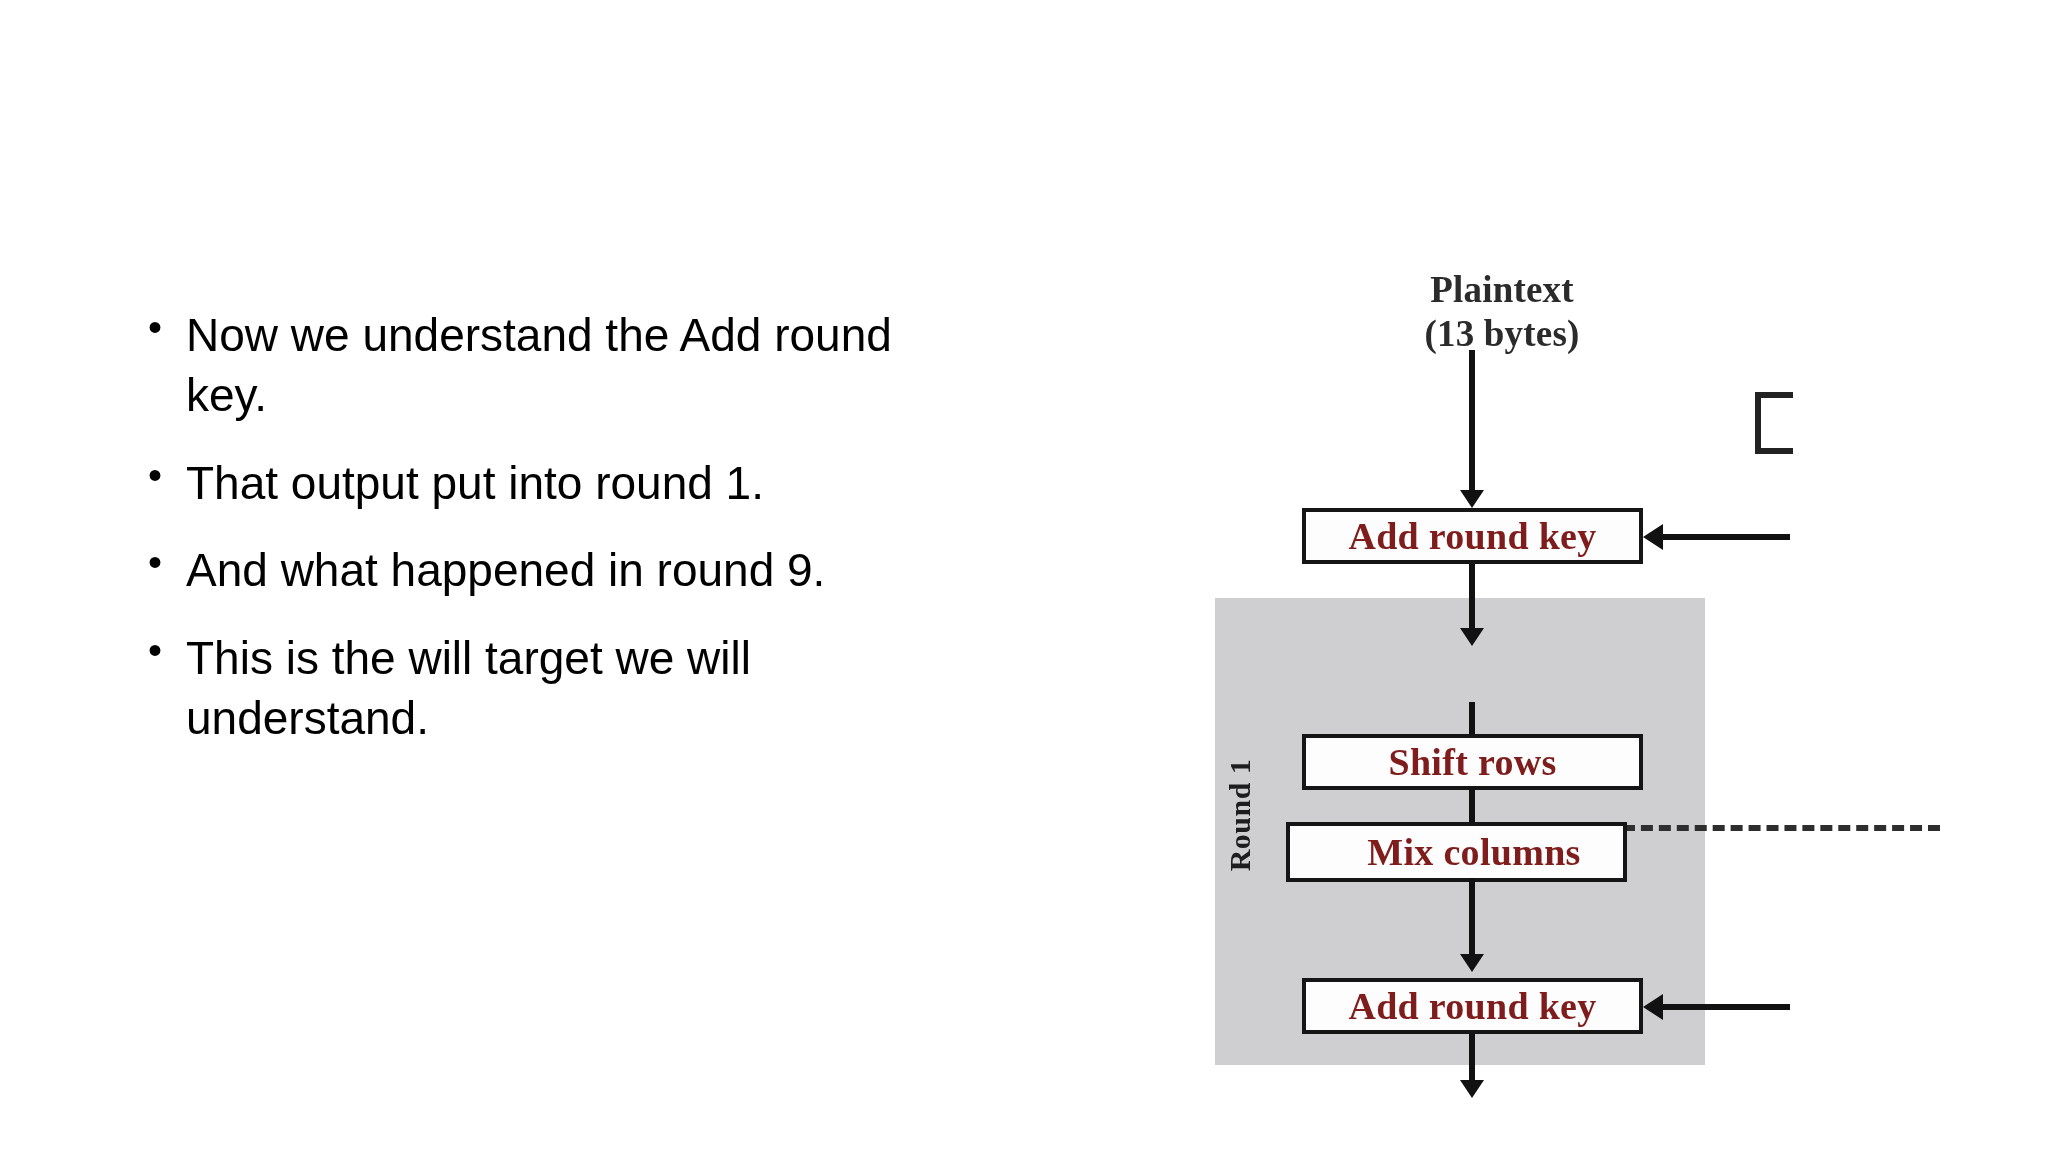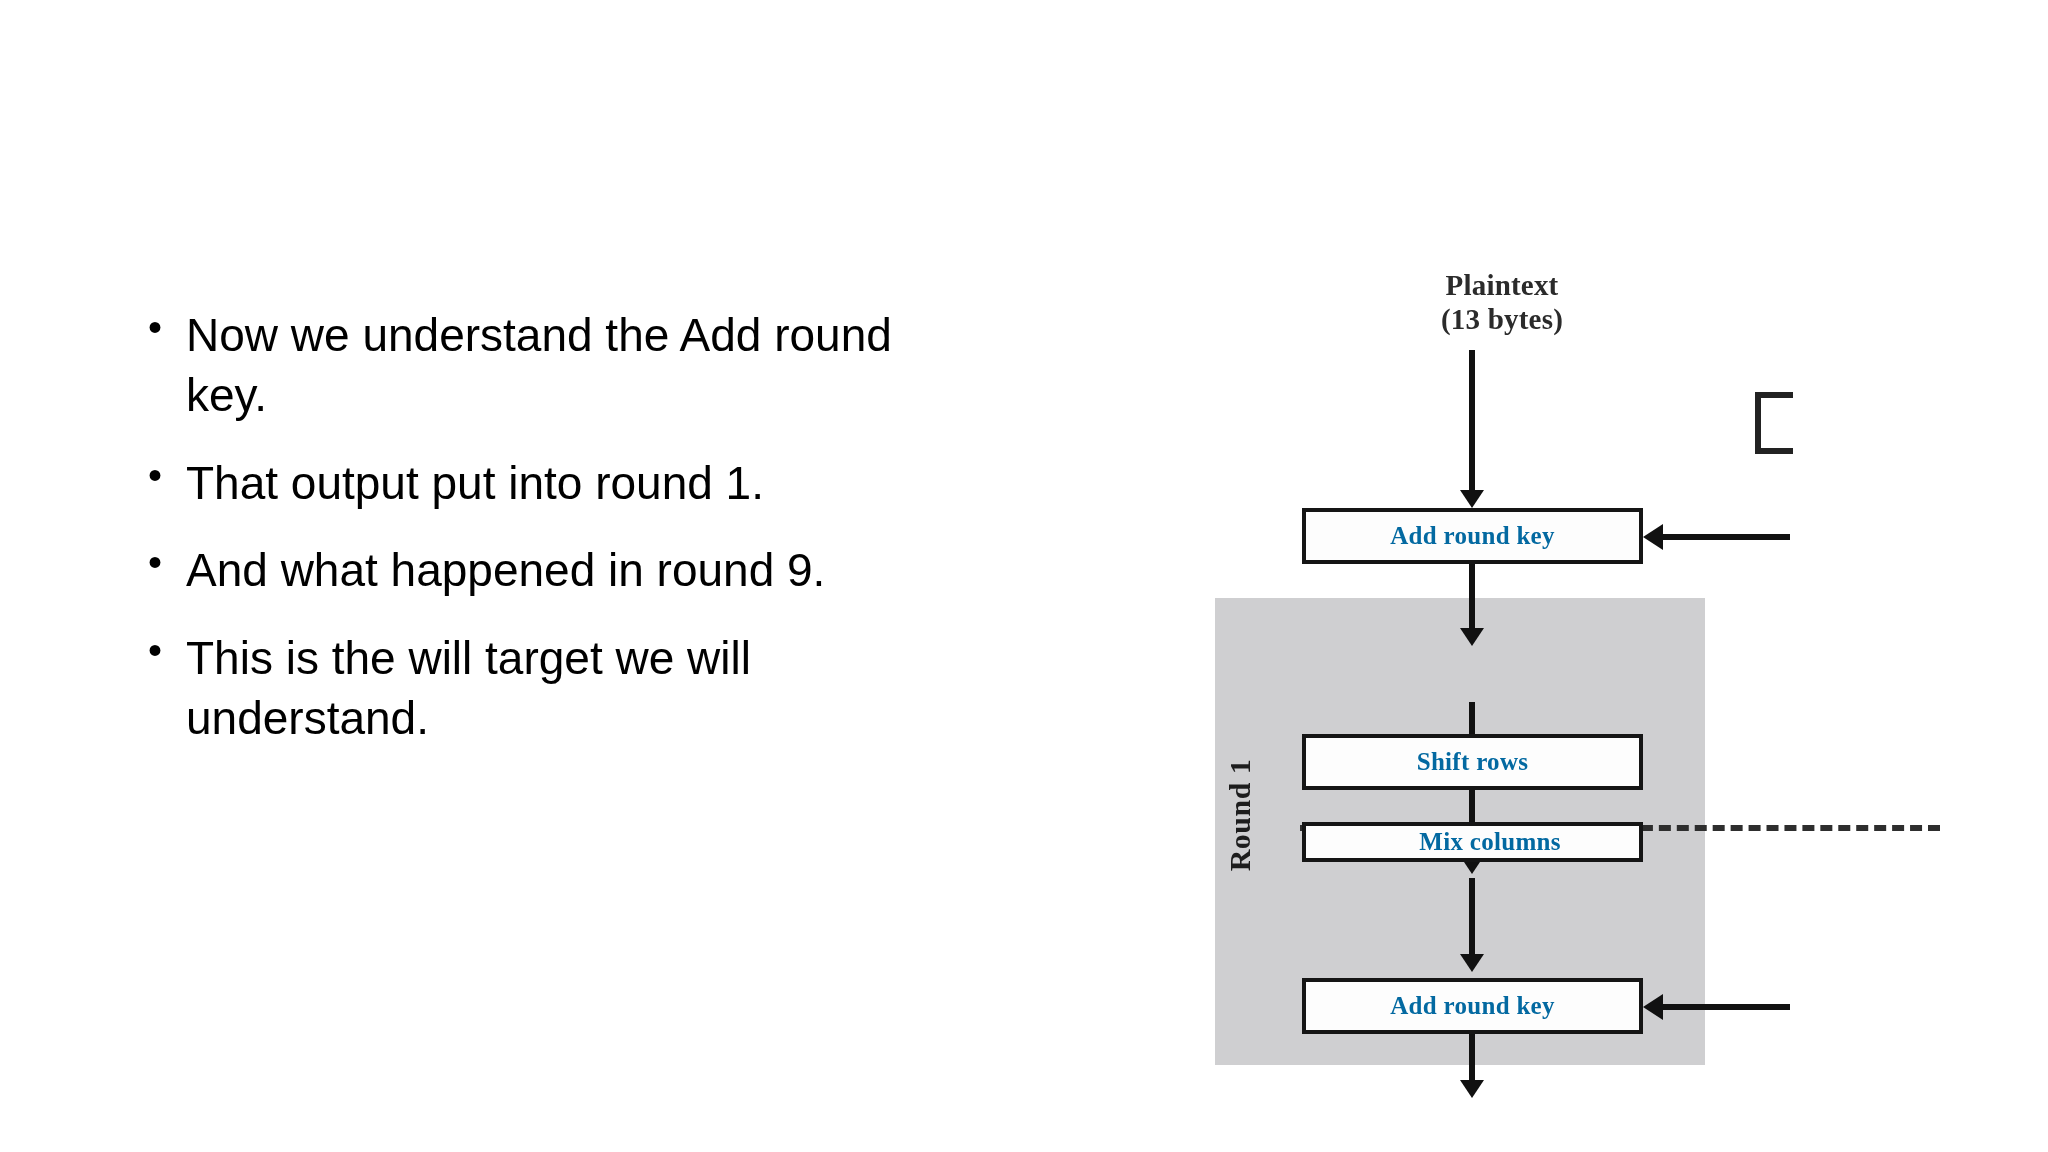--- a/index.html
+++ b/index.html
@@ -59,43 +59,43 @@
     width: 898px;
     height: 860px;
   }
 
   .dg-caption {
     position: absolute;
     text-align: center;
     font-family: "Liberation Serif", serif;
     font-weight: bold;
     color: #2b2b2b;
-    font-size: 29px;
+    font-size: 37px;
     line-height: 1.18;
     letter-spacing: 0.2px;
   }
 
   
   .round-shade {
     position: absolute;
     background: #cfcfd1;
   }
 
   .proc-box {
     position: absolute;
     background: #fdfdfd;
     border: 4px solid #151515;
     box-sizing: border-box;
     display: flex;
     align-items: center;
     justify-content: center;
     font-family: "Liberation Serif", serif;
     font-weight: bold;
-    font-size: 25px;
-    color: #0369a1;
+    font-size: 38px;
+    color: #7f1d1d;
     letter-spacing: 0.3px;
   }
 
   
   .v-arrow {
     position: absolute;
     width: 0;
   }
   .v-arrow .stem {
     position: absolute;
@@ -228,21 +228,21 @@
 
     <div class="proc-box" style="left:152px; top:484px; width:341px; height:56px;">Shift rows</div>
 
     <div class="v-arrow" style="left:322px; top:540px;">
       <div class="stem" style="height:66px;"></div>
       <div class="head" style="top:66px;"></div>
     </div>
 
     <div class="dashed-sep" style="left:150px; top:575px; width:640px;"></div>
 
-    <div class="proc-box" style="left:152px; top:572px; width:341px; height:40px;padding-left:35px;">Mix columns</div>
+    <div class="proc-box" style="left:136px; top:572px; width:341px; height:60px;padding-left:35px;">Mix columns</div>
 
     <div class="v-arrow" style="left:322px; top:628px;">
       <div class="stem" style="height:76px;"></div>
       <div class="head" style="top:76px;"></div>
     </div>
 
     <div class="proc-box" style="left:152px; top:728px; width:341px; height:56px;">Add round key</div>
 
     <div class="h-arrow" style="left:493px; top:757px; width:147px;">
       <div class="stem" style="width:130px;"></div>

